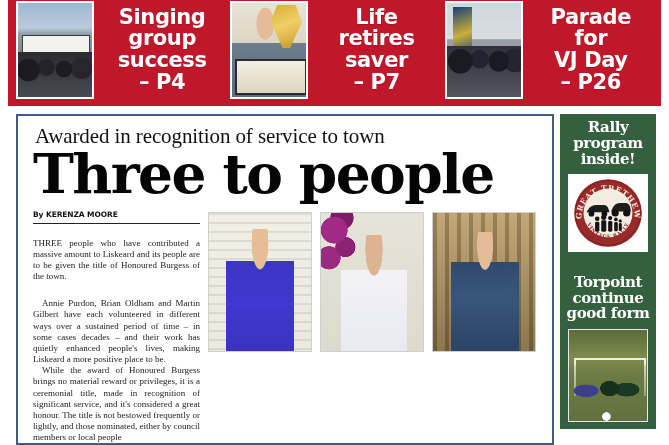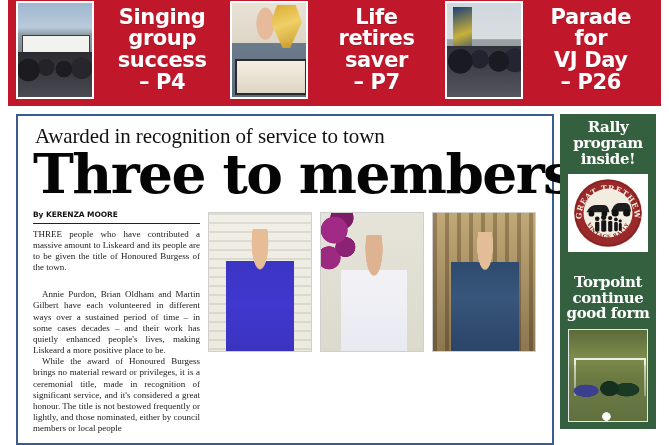--- a/index.html
+++ b/index.html
@@ -112,21 +112,21 @@
 
   .article-body {
     display: flex; gap: 8px; margin-top: 10px;
   }
   .text-col { width: 173px; flex: none; padding-left: 6px; }
   .byline {
     font-family: "DejaVu Sans", sans-serif;
     font-size: 7.5px; font-weight: bold; color: #111;
     letter-spacing: -0.1px;
     border-bottom: 1px solid #222;
-    padding-bottom: 4px; margin-bottom: 5px;
+    padding-bottom: 4px; margin-bottom: 14px;
   }
   .byline .by { font-weight: bold; }
   .byline .nm { font-weight: bold; }
   .para {
     font-family: "Liberation Serif", serif;
     font-size: 9px; line-height: 1.24; color: #1a1a1a;
     text-align: justify; text-justify: inter-word;
   }
   .para.lead { margin-bottom: 16px; }
   .para.ind { text-indent: 9px; }
@@ -253,21 +253,21 @@
       <span>– P26</span>
     </div>
 
   </div>
 
   <div class="main-box">
 
     <div class="kicker">Awarded in recognition of service to town</div>
 
     <div class="headline">
-      <span>Three to members</span>
+      <span>Three to people</span>
     </div>
 
     <div class="article-body">
 
       <div class="text-col">
         <div class="byline">
           <span class="by">By</span>
           <span class="nm">KERENZA MOORE</span>
         </div>
         <p class="para lead">THREE people who have contributed a massive amount to Liskeard and its people are to be given the title of Honoured Burgess of the town.</p>

